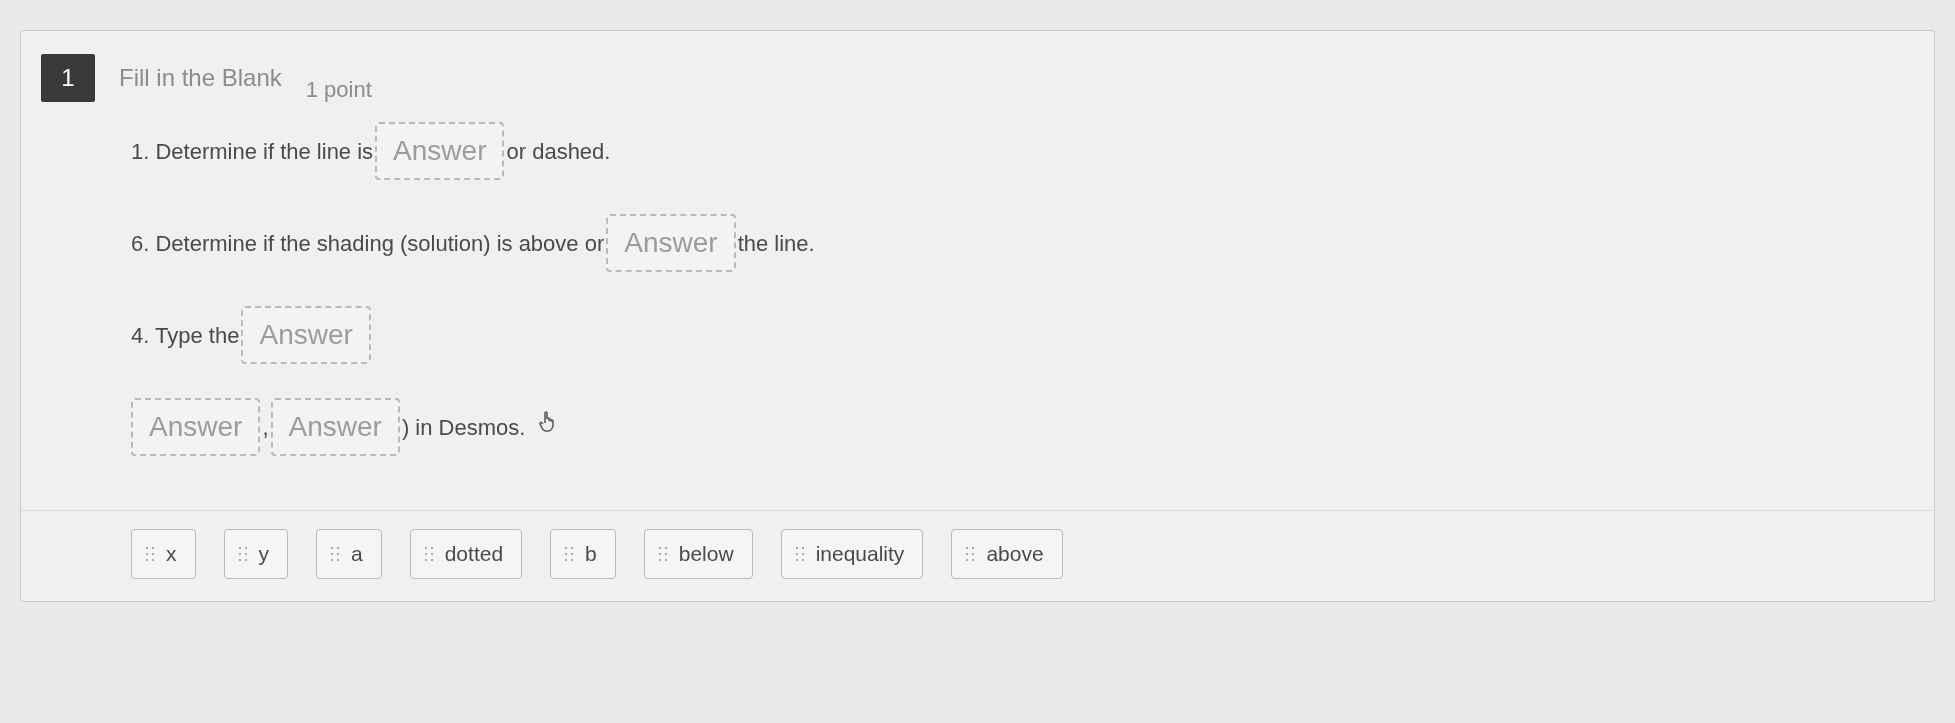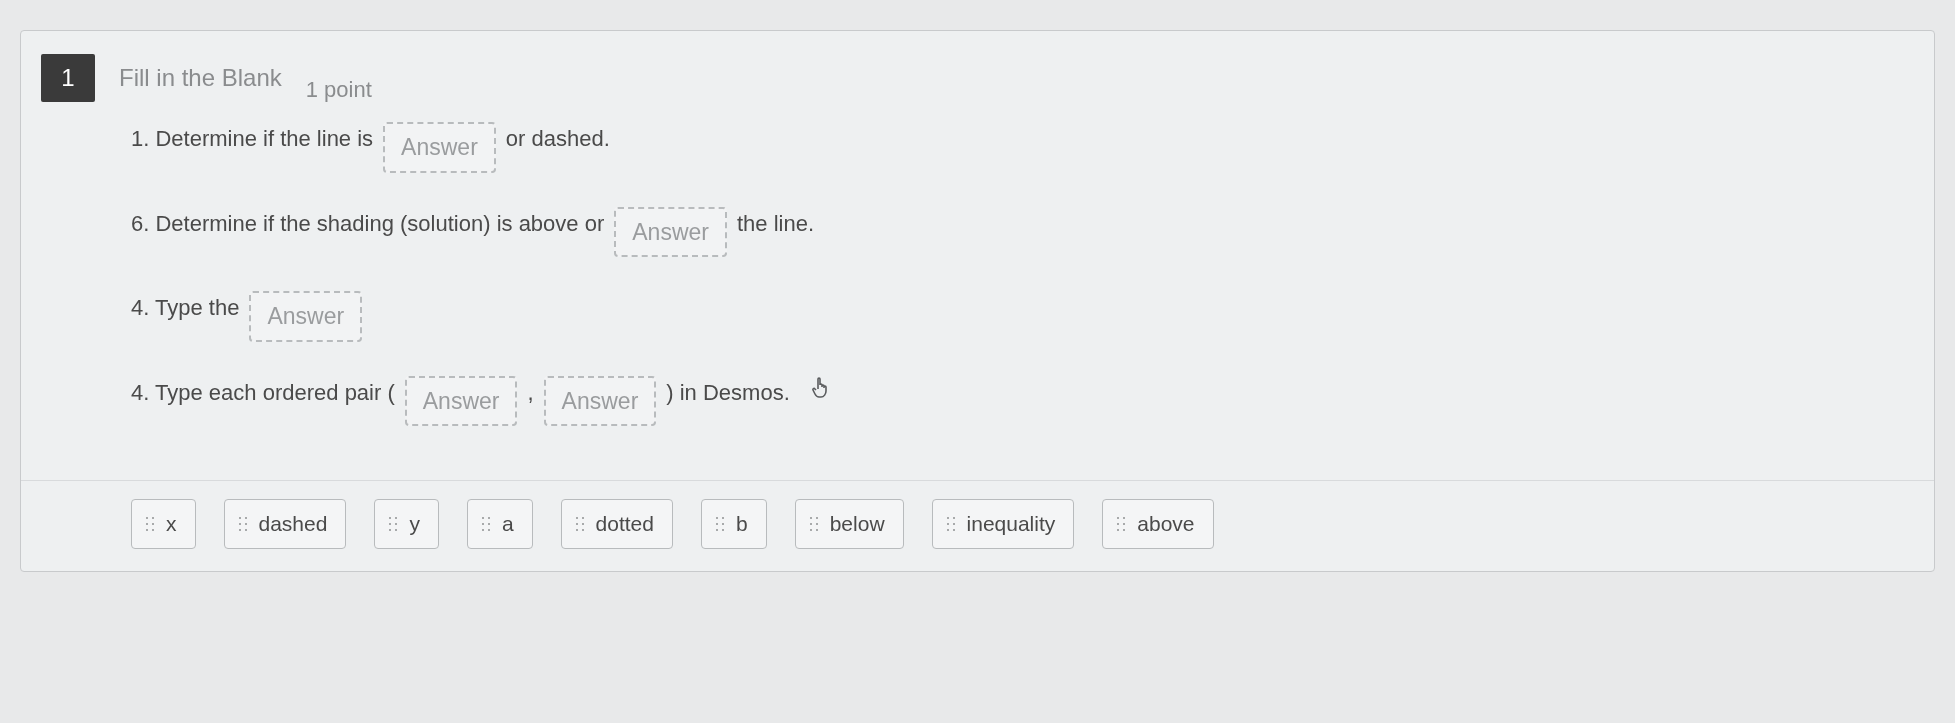--- a/index.html
+++ b/index.html
@@ -40,36 +40,36 @@
   .content {
     padding: 6px 40px 20px 110px;
   }
   .prompt {
     color: #4a4a4a;
     margin-bottom: 28px;
     font-size: 23px;
   }
   .step {
     display: flex;
-    align-items: flex-start;
+    align-items: center;
     flex-wrap: wrap;
-    gap: 10px;
+    gap: 2px;
     margin-bottom: 34px;
     font-size: 22px;
     color: #4a4a4a;
   }
   .blank {
     display: inline-flex;
     align-items: center;
     justify-content: center;
     border: 2px dashed #b8bbbd;
     border-radius: 4px;
     padding: 6px 16px;
     color: #9a9c9e;
-    font-size: 23px;
+    font-size: 28px;
     min-height: 40px;
     background: #f2f3f4;
   }
   .wordbank-wrap {
     border-top: 1px solid #d8dadc;
     padding: 18px 20px 22px 110px;
   }
   .wordbank {
     display: flex;
     gap: 28px;
@@ -132,42 +132,37 @@
       <span class="blank">Answer</span>
       <span>the line.</span>
     </div>
 
     <div class="step">
       <span>4. Type the</span>
       <span class="blank">Answer</span>
     </div>
 
     <div class="step">
-      <span>4. Type each ordered pair (</span>
       <span class="blank">Answer</span>
       <span>,</span>
       <span class="blank">Answer</span>
       <span>) in Desmos.</span>
       <span class="cursor-icon">
         <svg width="22" height="26" viewBox="0 0 22 26" fill="none" stroke="#5a5c5e" stroke-width="1.6">
           <path d="M8 3 v10 M8 3 c0-1.2 2-1.2 2 0 v6 M10 9 c0-1.2 2-1.2 2 0 v2 M12 10 c0-1.2 2-1.2 2 0 v2 M14 11 c0-1.2 2-1.2 2 0 v4 c0 3-2 6-5 6 h-2 c-2 0-3-1-4-3 l-2-4 c-0.6-1.2 1-2.2 2-1 l1 1"></path>
         </svg>
       </span>
     </div>
   </div>
 
   <div class="wordbank-wrap">
     <div class="wordbank">
       <span class="token">
           <span class="grip"></span>
           <span>x</span>
-        </span>
-      <span class="token">
-          <span class="grip"></span>
-          <span>dashed</span>
         </span>
       <span class="token">
           <span class="grip"></span>
           <span>y</span>
         </span>
       <span class="token">
           <span class="grip"></span>
           <span>a</span>
         </span>
       <span class="token">

